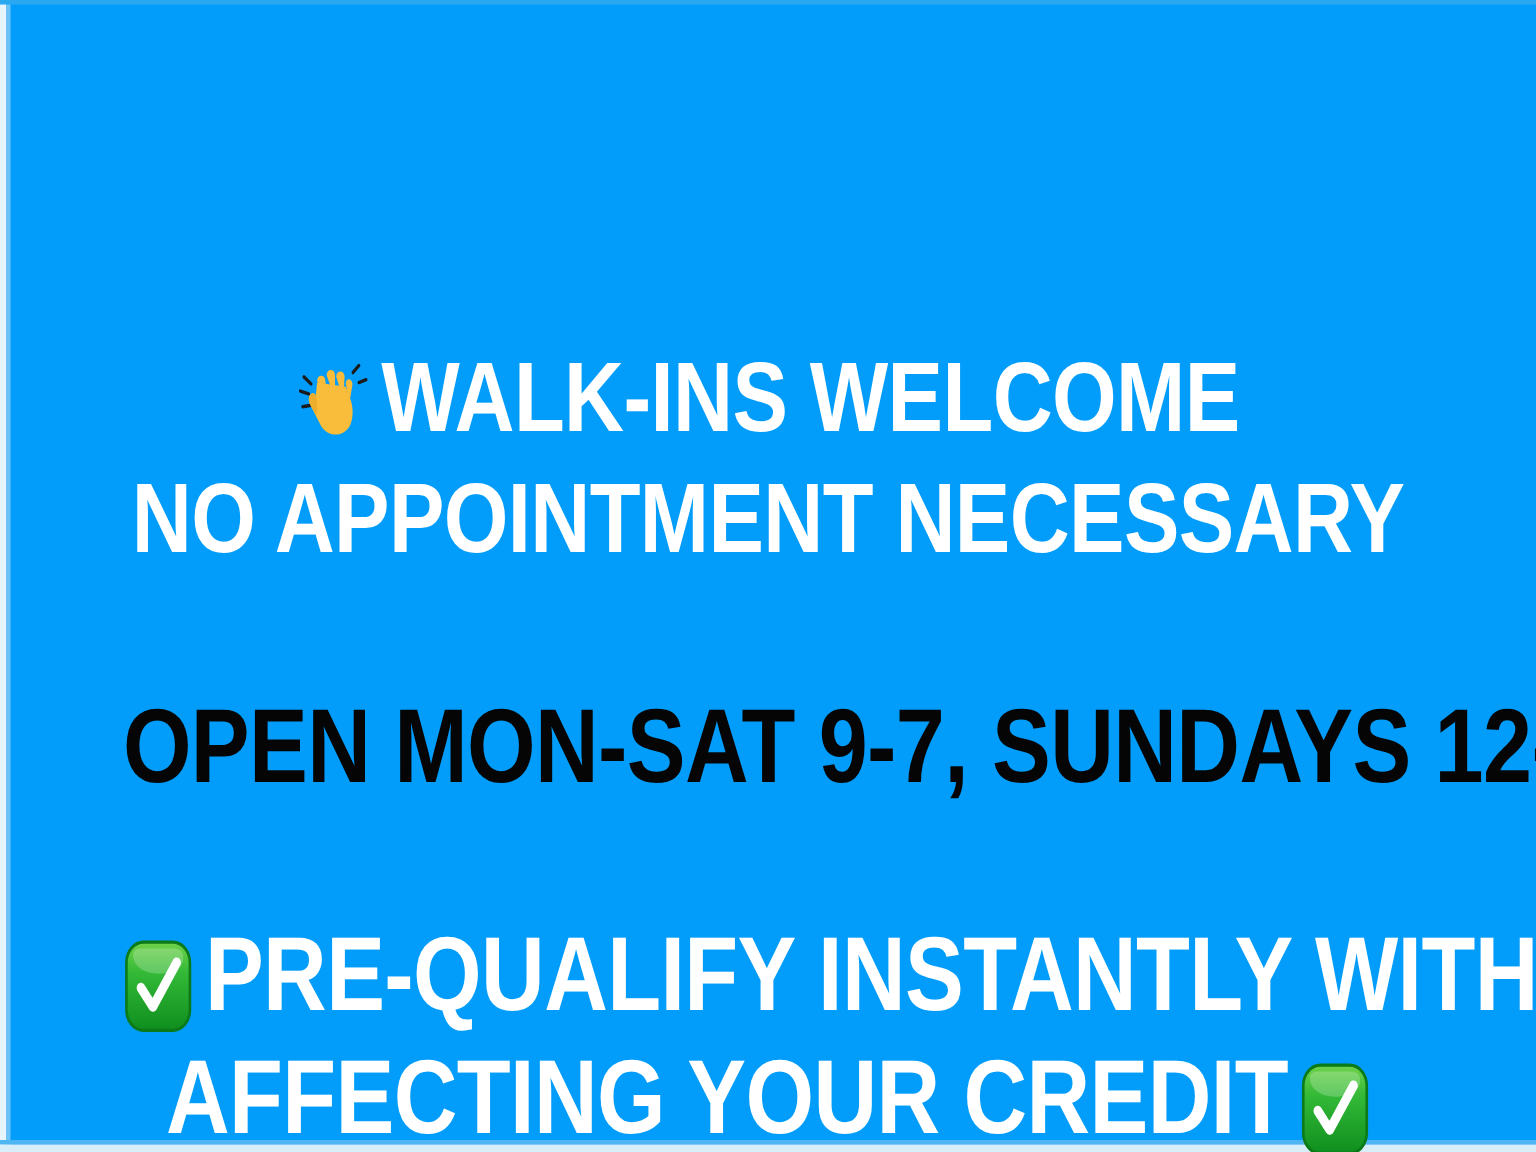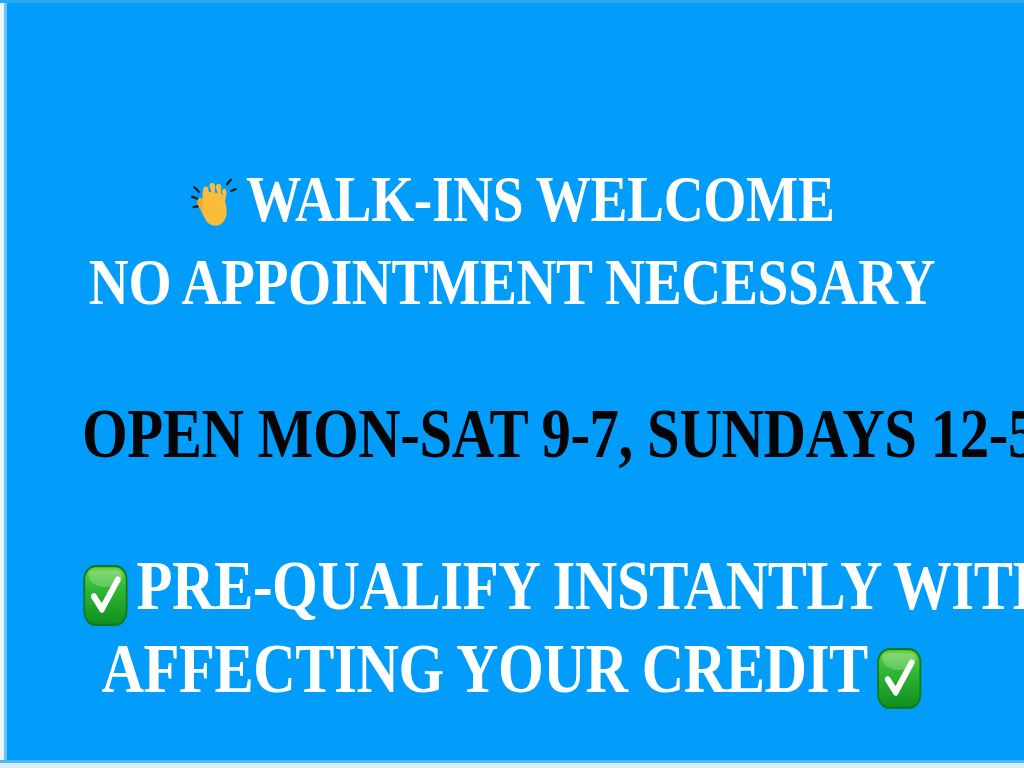--- a/index.html
+++ b/index.html
@@ -43,22 +43,21 @@
     left: 0; right: 0; bottom: 5px; height: 3px;
     background: #4fb6f3;
   }
 
   .sign-body {
     position: absolute;
     inset: 0;
     display: flex;
     flex-direction: column;
     align-items: center;
-    justify-content: center;
-    font-family: Liberation Serif, serif;
+    justify-content: flex-end;
   }
 
   .line {
     width: 100%;
     text-align: center;
     white-space: nowrap;
     font-weight: bold;
     letter-spacing: -0.5px;
     line-height: 1.0;
     font-stretch: condensed;

